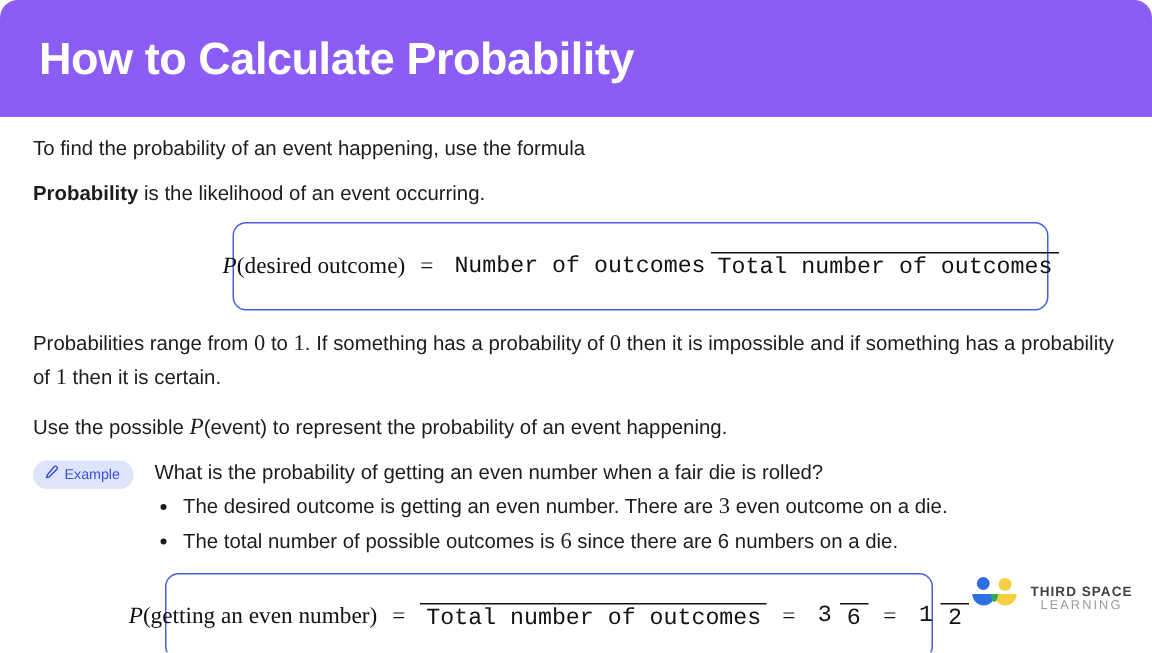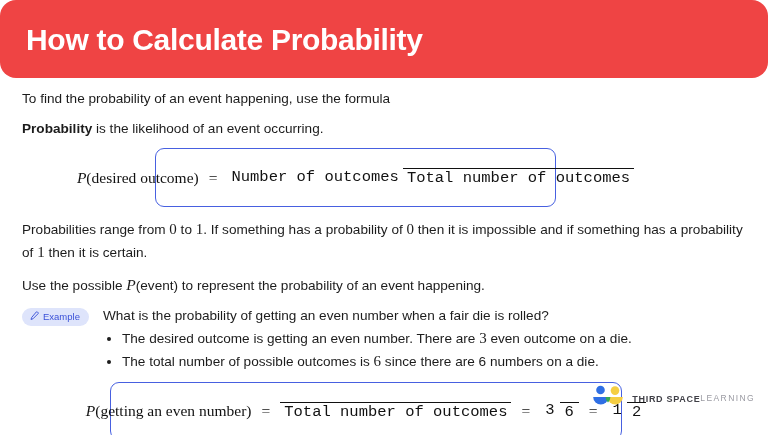--- a/index.html
+++ b/index.html
@@ -20,26 +20,25 @@
     height: 435px;
     box-sizing: border-box;
     background: #ffffff;
     border-radius: 12px;
     overflow: hidden;
   }
 
   
   .header {
     height: 78px;
-    background: #ef4444;
+    background: #8b5cf6;
     display: flex;
     align-items: center;
     padding: 0 26px;
     box-sizing: border-box;
-    border-radius: 16px;
   }
   .header-title {
     color: #ffffff;
     font-size: 30px;
     font-weight: bold;
     letter-spacing: -0.3px;
     line-height: 1.1;
   }
 
   
@@ -72,21 +71,21 @@
     border-radius: 9px;
     box-sizing: border-box;
     display: flex;
     align-items: center;
     justify-content: center;
     font-family: "Liberation Serif", "DejaVu Serif", serif;
     color: #111111;
   }
   .formula-box-1 {
     margin: 6px 0 11px 133px;
-    width: 401px;
+    width: 544px;
     height: 59px;
   }
   .formula-box-2 {
     margin: 9px 0 0 88px;
     width: 512px;
     height: 58px;
   }
 
   .eq {
     display: flex;
@@ -168,21 +167,21 @@
     position: absolute;
     right: 13px;
     bottom: 22px;
     display: flex;
     align-items: center;
     gap: 7px;
   }
   .logo-mark { display: block; }
   .logo-text {
     display: flex;
-    flex-direction: row;
+    flex-direction: column;
     line-height: 1.12;
   }
   .logo-text .l1 {
     font-size: 9px;
     font-weight: bold;
     color: #3F3F46;
     letter-spacing: 0.7px;
   }
   .logo-text .l2 {
     font-size: 8.5px;

